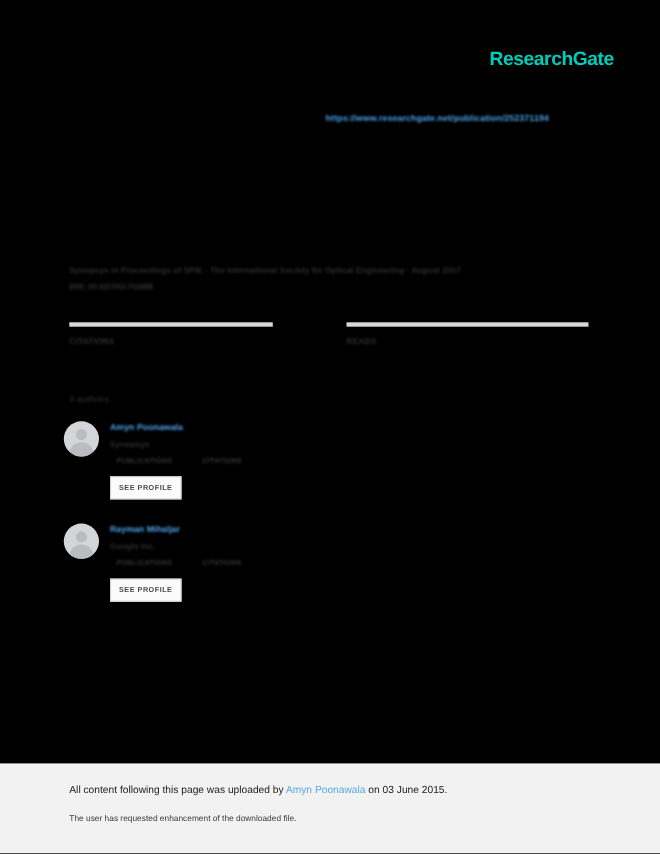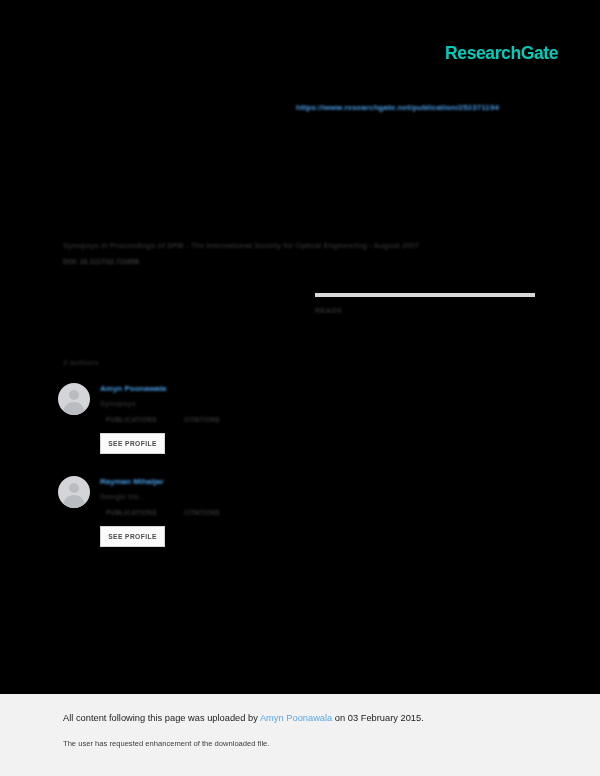--- a/index.html
+++ b/index.html
@@ -272,20 +272,24 @@
   <div class="meta">
     <span>Synopsys</span>
     <span class="ital">in</span>
     <span>Proceedings of SPIE - The International Society for Optical Engineering</span>
     <span>·</span>
     <span>August 2007</span>
   </div>
 
   <div class="doi">DOI: 10.1117/12.711658</div>
 
+  <div class="stat-col left">
+    <div class="stat-rule"></div>
+    <div class="stat-label">CITATIONS</div>
+  </div>
 
   <div class="stat-col right">
     <div class="stat-rule"></div>
     <div class="stat-label">READS</div>
   </div>
 
   <div class="authors-count">3 authors</div>
 
   <div class="author a0">
     <div class="avatar">
@@ -313,16 +317,16 @@
       <span class="s-pub">PUBLICATIONS</span>
       <span class="s-cit">CITATIONS</span>
     </div>
     <div class="see-profile">SEE PROFILE</div>
   </div>
 
 </div>
 
 <div class="footer">
   <div class="footer-line-1">
-    <span>All content following this page was uploaded by </span><span class="uploader">Amyn Poonawala</span><span> on 03 February 2015.</span>
+    <span>All content following this page was uploaded by </span><span class="uploader">Amyn Poonawala</span><span> on 03 June 2015.</span>
   </div>
   <div class="footer-line-2">The user has requested enhancement of the downloaded file.</div>
 </div>
 
 </body></html>

